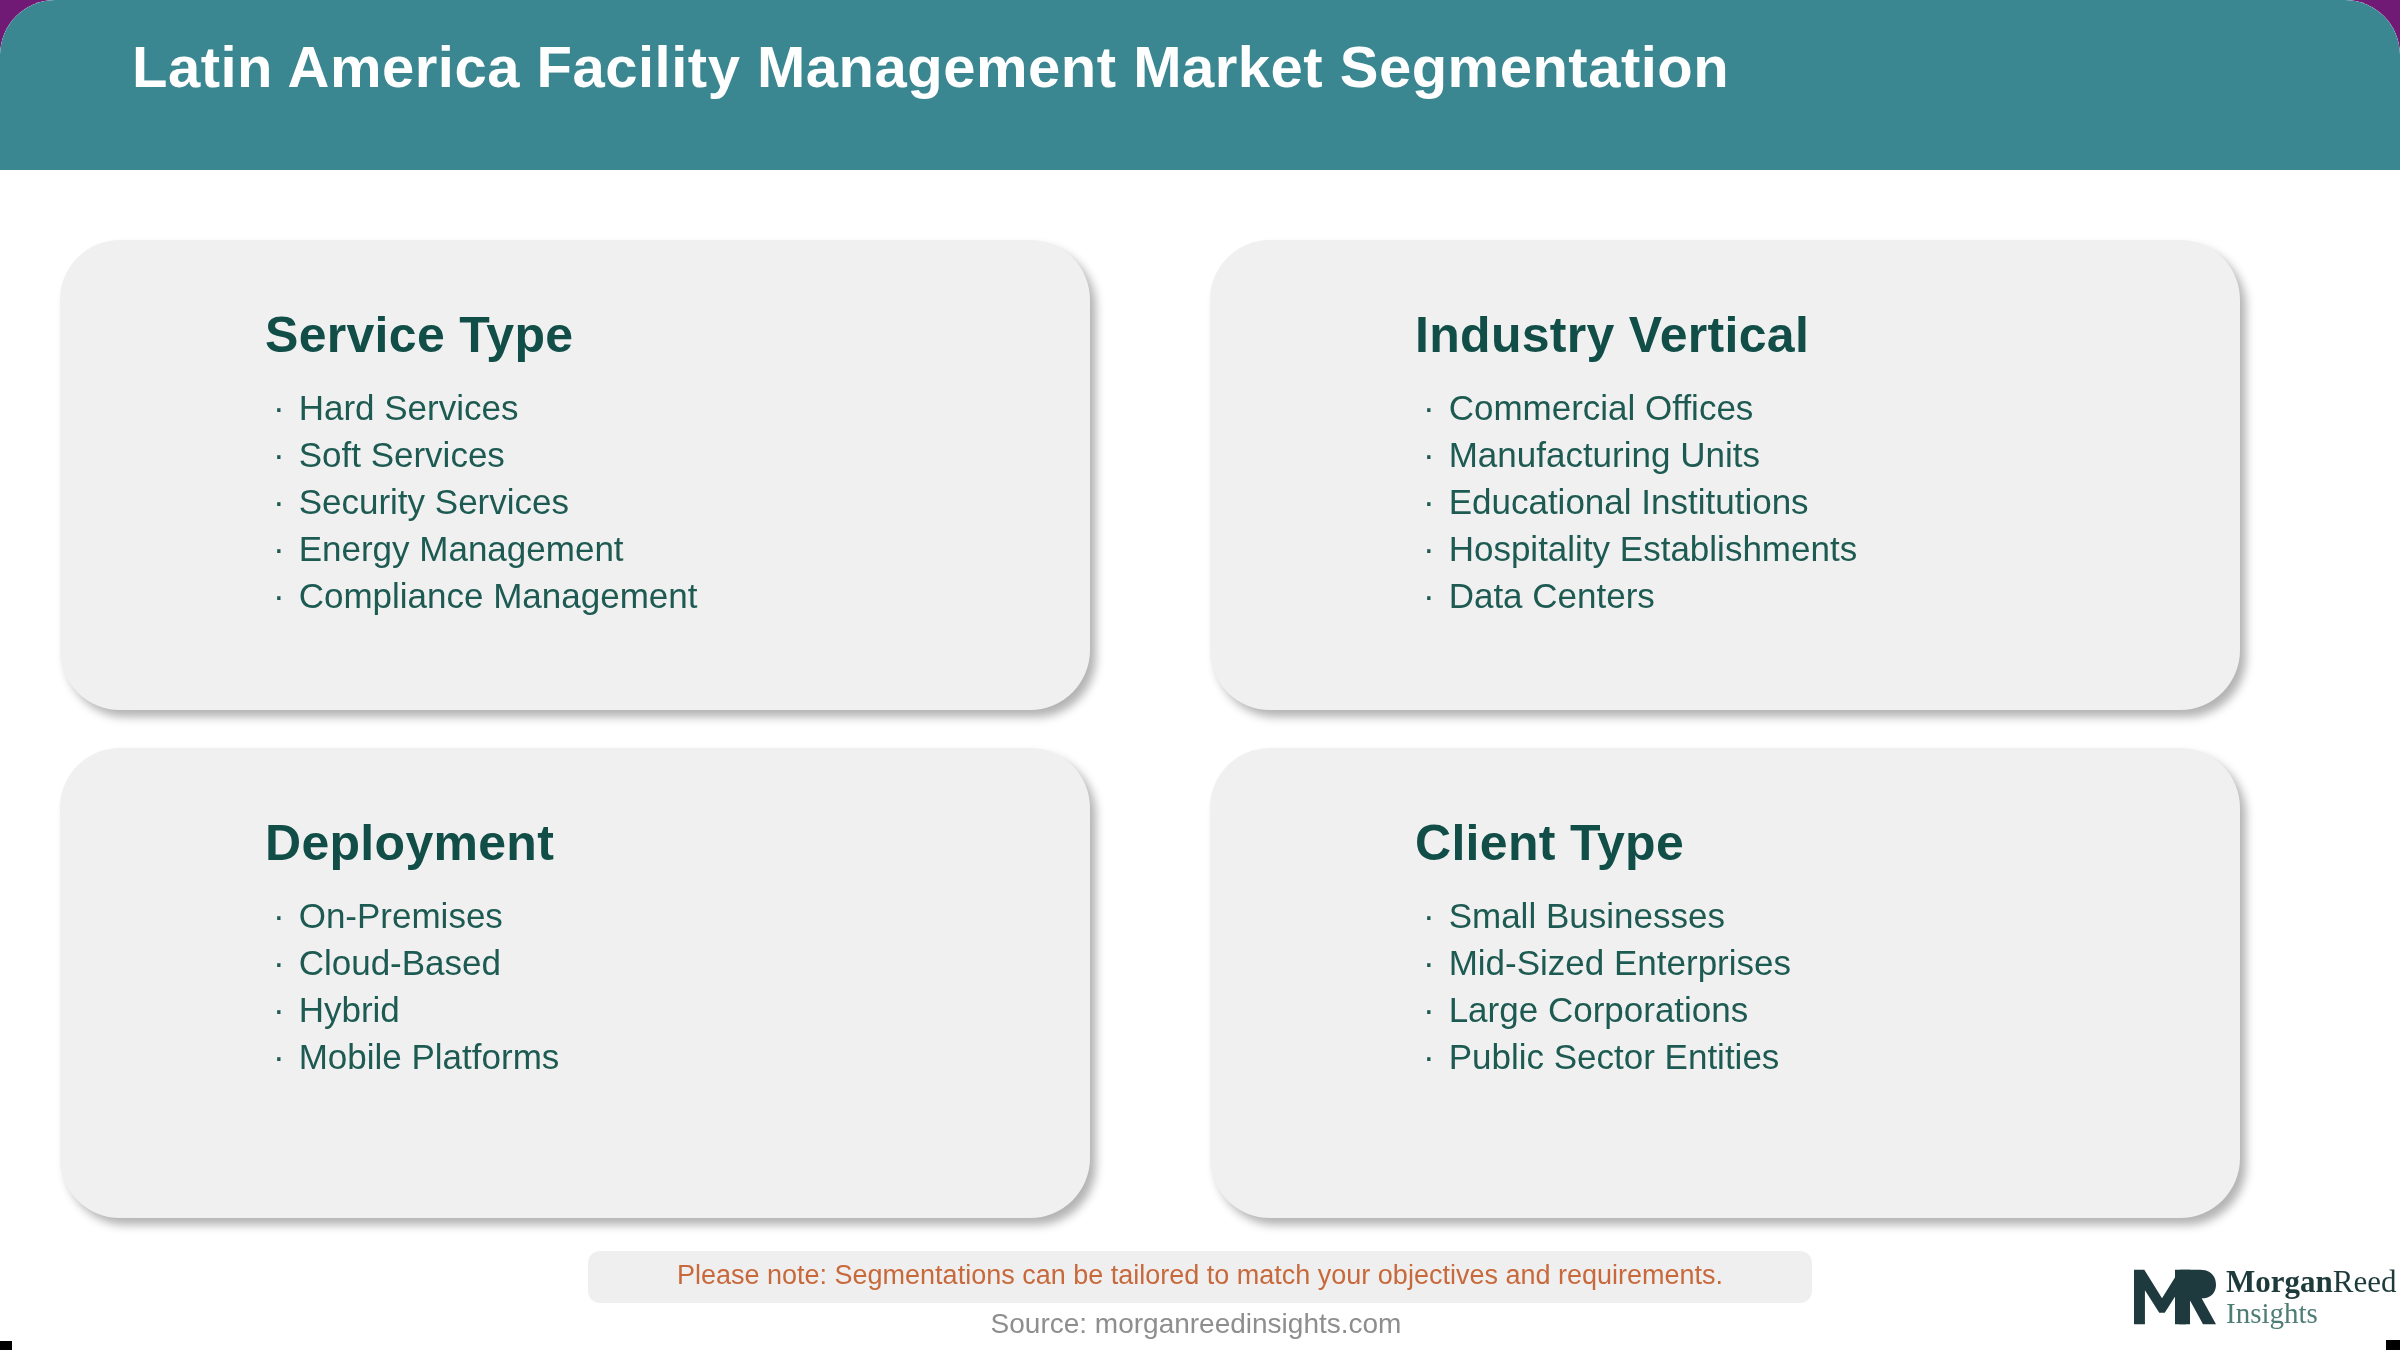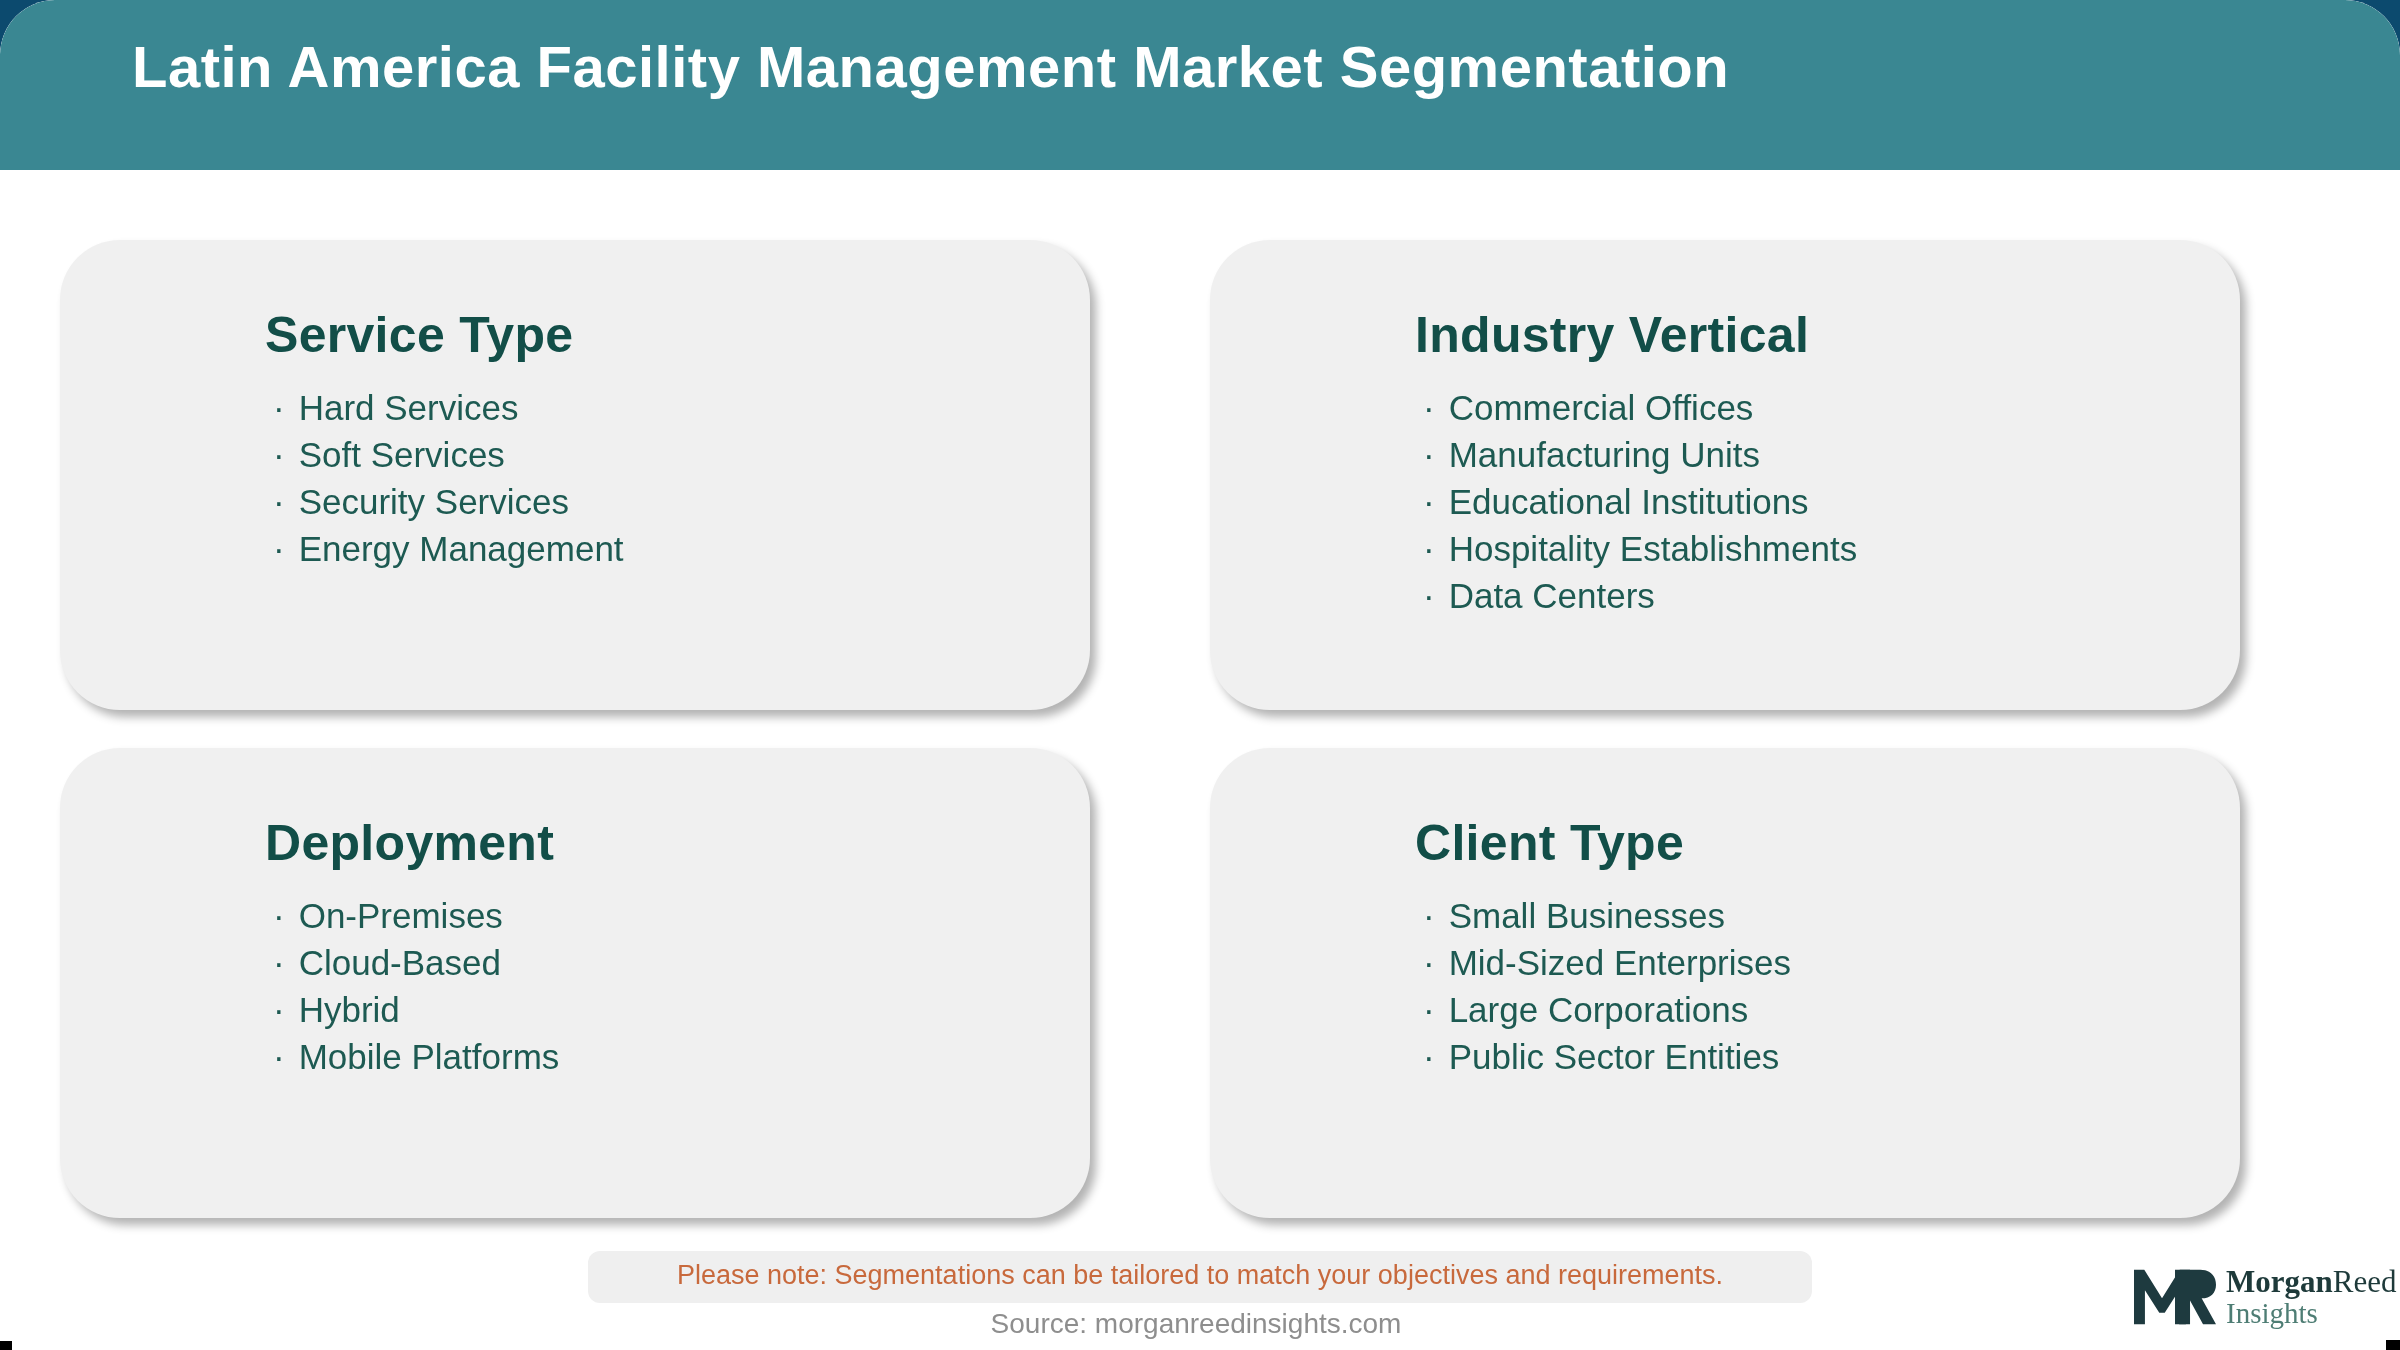--- a/index.html
+++ b/index.html
@@ -1,21 +1,21 @@
 <!DOCTYPE html>
 <html><head>
 <meta charset="utf-8">
 <style>
   html, body { margin: 0; padding: 0; }
   body { background: #6e6e6e; }
   .screen {
     position: relative;
     width: 2400px;
     height: 1350px;
-    background: #0c4a6e;
+    background: #701a75;
     overflow: hidden;
     font-family: "Liberation Sans", sans-serif;
   }
   
   .slide {
     position: absolute;
     inset: 0;
     background: #ffffff;
     border-radius: 55px 55px 0 0;
     overflow: hidden;
@@ -131,20 +131,21 @@
       <h1>Latin America Facility Management Market Segmentation</h1>
     </div>
 
     <div class="card card-0">
       <h2>Service Type</h2>
       <ul>
         <li>Hard Services</li>
         <li>Soft Services</li>
         <li>Security Services</li>
         <li>Energy Management</li>
+        <li>Compliance Management</li>
       </ul>
     </div>
 
     <div class="card card-1">
       <h2>Industry Vertical</h2>
       <ul>
         <li>Commercial Offices</li>
         <li>Manufacturing Units</li>
         <li>Educational Institutions</li>
         <li>Hospitality Establishments</li>

